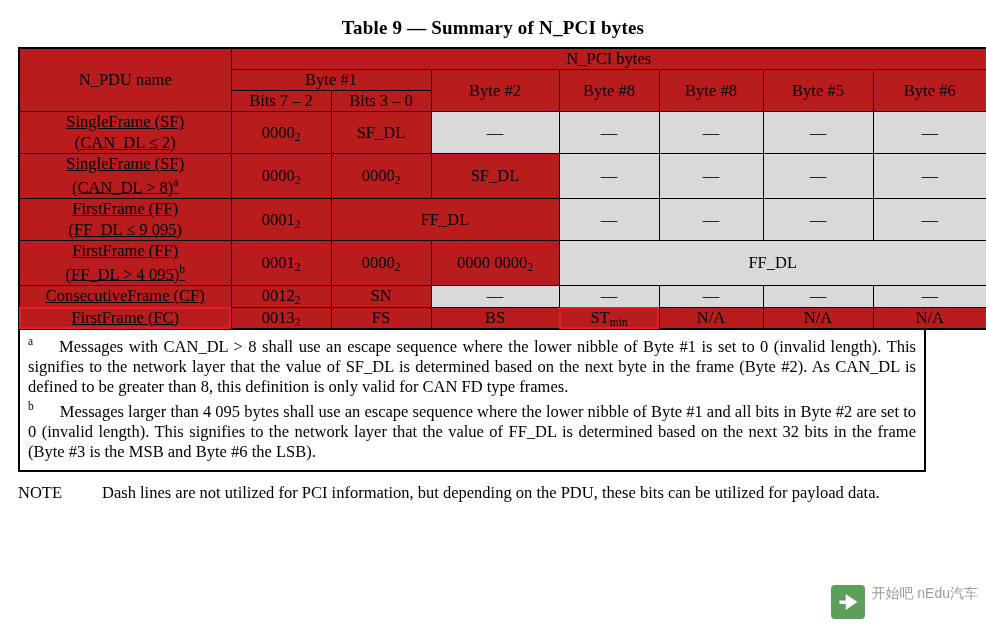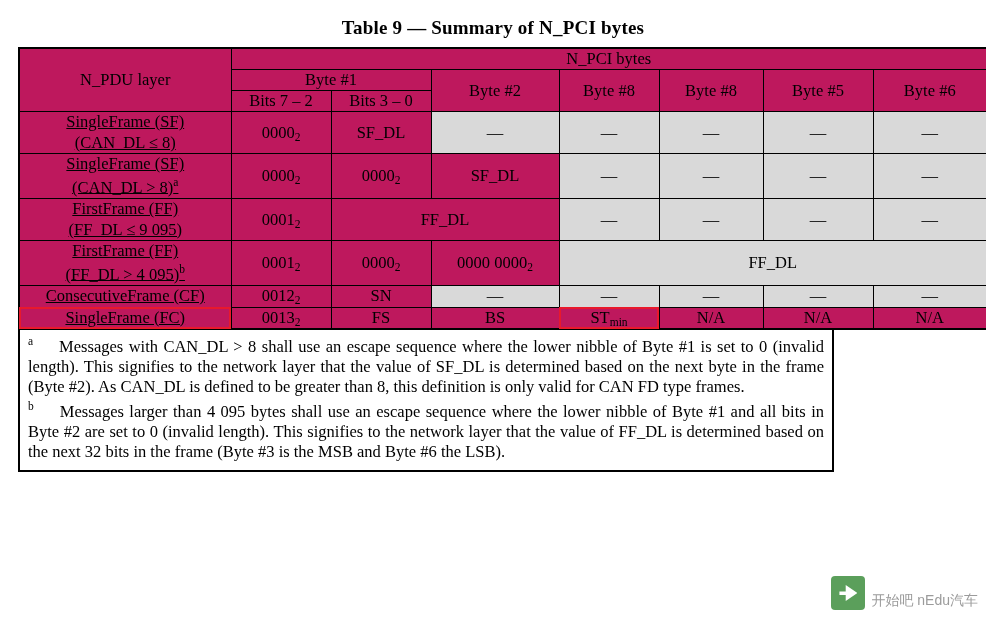--- a/index.html
+++ b/index.html
@@ -32,41 +32,41 @@
     margin: 0 9px;
     table-layout: fixed;
   }
   table.main td, table.main th {
     border: 1px solid #000;
     padding: 0;
     font-size: 16.5px;
     font-weight: normal;
     vertical-align: middle;
     text-align: center;
-    background: #be185d;
+    background: #b91c1c;
   }
   .outer-top { border-top: 2px solid #000 !important; }
   .outer-left { border-left: 2px solid #000 !important; }
   .outer-right { border-right: 2px solid #000 !important; }
   .outer-bottom { border-bottom: 2px solid #000 !important; }
 
   .hdr { font-weight: bold; }
   .cell-pad { padding: 5px 6px; }
   .left { text-align: left; padding-left: 8px; text-decoration: underline; }
   .shaded { background: #d9d9d9 !important; }
   .subsm { font-size: 11.5px; vertical-align: baseline; position: relative; top: 3px; }
   .sup { font-size: 11.5px; vertical-align: super; }
   .redbox {
     outline: 2px solid #e8192c;
     outline-offset: -2px;
   }
   .row-name { line-height: 1.25; }
 
   .notes {
-    width: 816px;
+    width: 908px;
     margin: 0 9px;
     border-left: 2px solid #000;
     border-right: 2px solid #000;
     border-bottom: 2px solid #000;
     padding: 4px 8px 6px 8px;
     font-size: 16.5px;
     line-height: 1.22;
   }
   .note-p { margin: 0 0 2px 0; text-align: justify; }
   .note-marker { vertical-align: super; font-size: 11.5px; }
@@ -77,23 +77,23 @@
     margin: 10px 9px 0 9px;
     font-size: 16.5px;
     line-height: 1.28;
     position: relative;
   }
   .note-label-gap { display: inline-block; width: 40px; }
 
   .watermark {
     position: absolute;
     right: 8px;
-    bottom: 18px;
+    bottom: 9px;
     display: flex;
-    align-items: flex-end;
+    align-items: flex-start;
     gap: 6px;
     opacity: 0.85;
   }
   .wm-logo {
     width: 34px; height: 34px;
     background: #3f8f3f;
     border-radius: 4px;
     position: relative;
     flex: none;
   }
@@ -124,40 +124,40 @@
       <col style="width:100px">
       <col style="width:100px">
       <col style="width:128px">
       <col style="width:100px">
       <col style="width:104px">
       <col style="width:110px">
       <col style="width:114px">
     </colgroup>
     <tbody>
       <tr>
-        <td class="hdr cell-pad outer-top outer-left" rowspan="3">N_PDU layer</td>
+        <td class="hdr cell-pad outer-top outer-left" rowspan="3">N_PDU name</td>
         <td class="hdr cell-pad outer-top outer-right" colspan="7">N_PCI bytes</td>
       </tr>
       <tr>
         <td class="hdr cell-pad" colspan="2">Byte #1</td>
         <td class="hdr cell-pad" rowspan="2">Byte #2</td>
         <td class="hdr cell-pad" rowspan="2">Byte #8</td>
         <td class="hdr cell-pad" rowspan="2">Byte #8</td>
         <td class="hdr cell-pad" rowspan="2">Byte #5</td>
         <td class="hdr cell-pad outer-right" rowspan="2">Byte #6</td>
       </tr>
       <tr>
         <td class="hdr cell-pad">Bits 7 – 2</td>
         <td class="hdr cell-pad">Bits 3 – 0</td>
       </tr>
 
       <tr>
         <td class="left cell-pad row-name outer-left">
           <span>SingleFrame (SF)</span><br>
-          <span>(CAN_DL ≤ 8)</span>
+          <span>(CAN_DL ≤ 2)</span>
         </td>
         <td class="cell-pad"><span>0000</span><span class="subsm">2</span></td>
         <td class="cell-pad">SF_DL</td>
         <td class="cell-pad shaded">—</td>
         <td class="cell-pad shaded">—</td>
         <td class="cell-pad shaded">—</td>
         <td class="cell-pad shaded">—</td>
         <td class="cell-pad shaded outer-right">—</td>
       </tr>
 
@@ -204,36 +204,39 @@
         <td class="cell-pad"><span>0012</span><span class="subsm">2</span></td>
         <td class="cell-pad">SN</td>
         <td class="cell-pad shaded">—</td>
         <td class="cell-pad shaded">—</td>
         <td class="cell-pad shaded">—</td>
         <td class="cell-pad shaded">—</td>
         <td class="cell-pad shaded outer-right">—</td>
       </tr>
 
       <tr>
-        <td class="left cell-pad row-name outer-left outer-bottom redbox">SingleFrame (FC)</td>
+        <td class="left cell-pad row-name outer-left outer-bottom redbox">FirstFrame (FC)</td>
         <td class="cell-pad outer-bottom"><span>0013</span><span class="subsm">2</span></td>
         <td class="cell-pad outer-bottom">FS</td>
         <td class="cell-pad outer-bottom">BS</td>
         <td class="cell-pad outer-bottom redbox"><span>ST</span><span class="subsm">min</span></td>
         <td class="cell-pad outer-bottom">N/A</td>
         <td class="cell-pad outer-bottom">N/A</td>
         <td class="cell-pad outer-bottom outer-right">N/A</td>
       </tr>
     </tbody>
   </table>
 
   <div class="notes">
     <p class="note-p"><span class="note-marker">a</span><span class="note-indent"></span><span>Messages with CAN_DL &gt; 8 shall use an escape sequence where the lower nibble of Byte #1 is set to 0 (invalid length). This signifies to the network layer that the value of SF_DL is determined based on the next byte in the frame (Byte #2). As CAN_DL is defined to be greater than 8, this definition is only valid for CAN FD type frames.</span></p>
     <p class="note-p"><span class="note-marker">b</span><span class="note-indent"></span><span>Messages larger than 4 095 bytes shall use an escape sequence where the lower nibble of Byte #1 and all bits in Byte #2 are set to 0 (invalid length). This signifies to the network layer that the value of FF_DL is determined based on the next 32 bits in the frame (Byte #3 is the MSB and Byte #6 the LSB).</span></p>
   </div>
 
+  <div class="after-note">
+    <span>NOTE</span><span class="note-label-gap"></span><span>Dash lines are not utilized for PCI information, but depending on the PDU, these bits can be utilized for payload data.</span>
+  </div>
 
   <div class="watermark">
     <div class="wm-logo"></div>
     <div class="wm-text">开始吧 nEdu汽车</div>
   </div>
 
 </div>
 
 </body></html>

